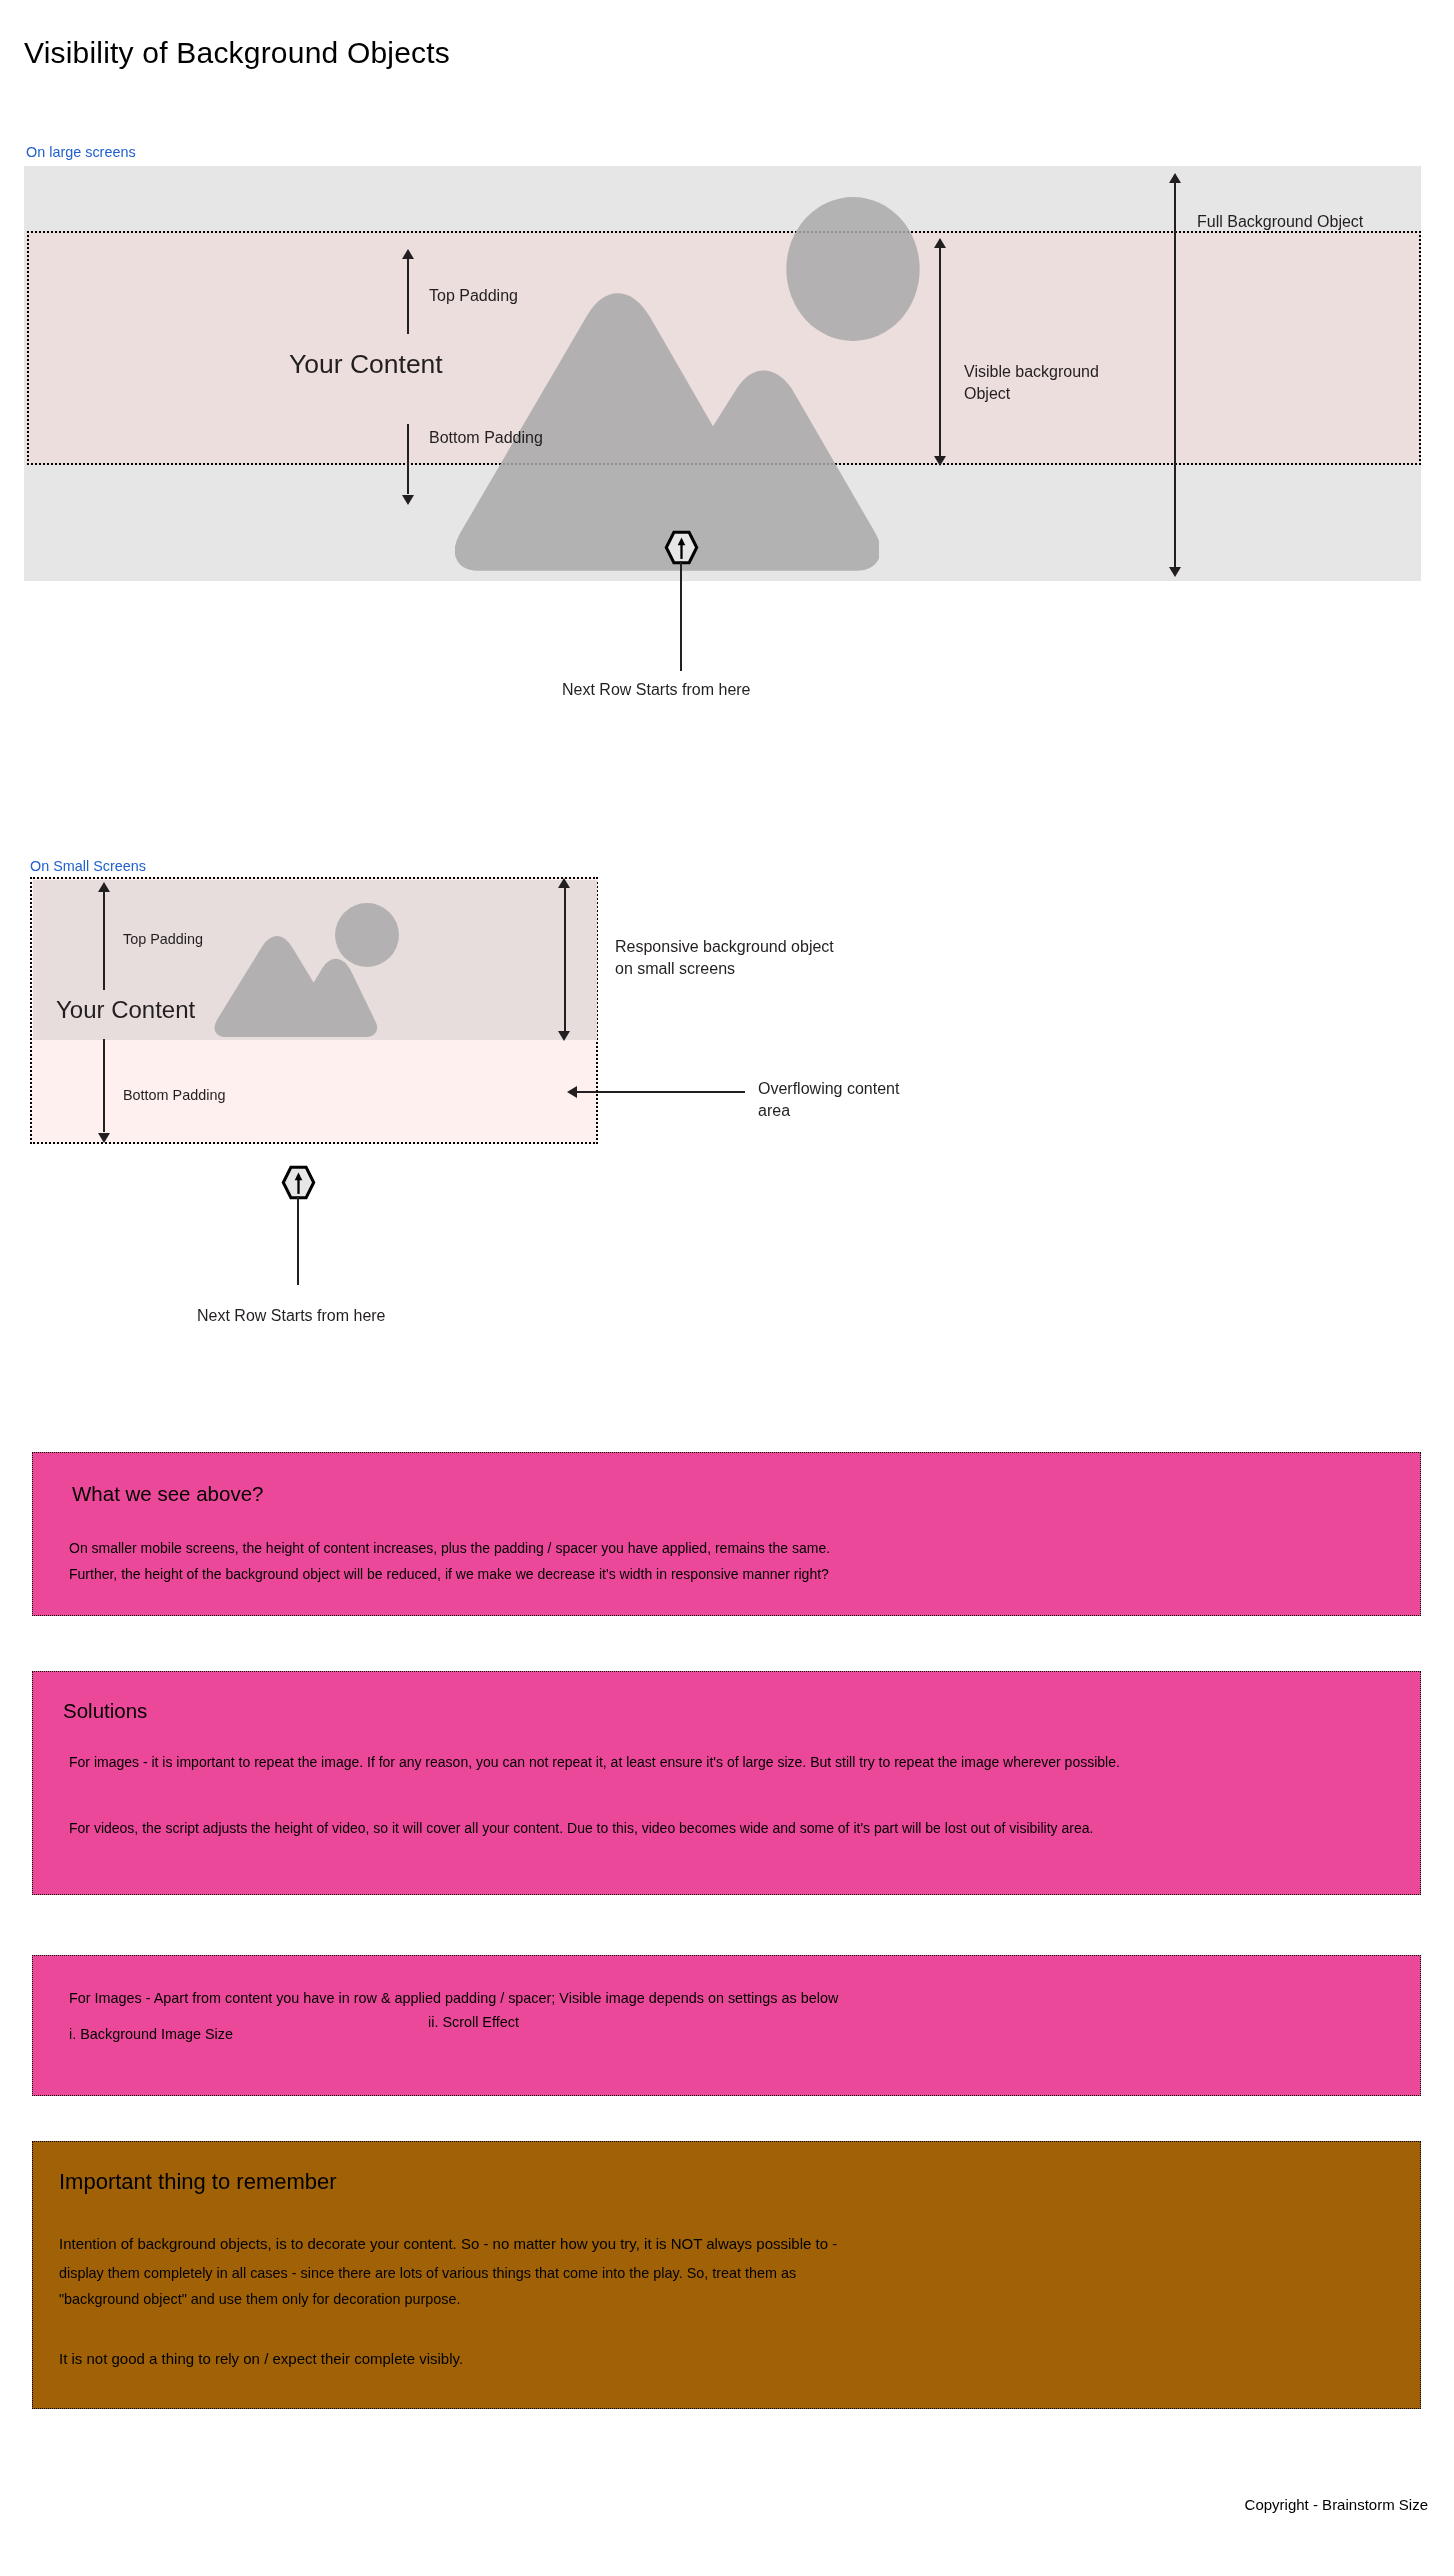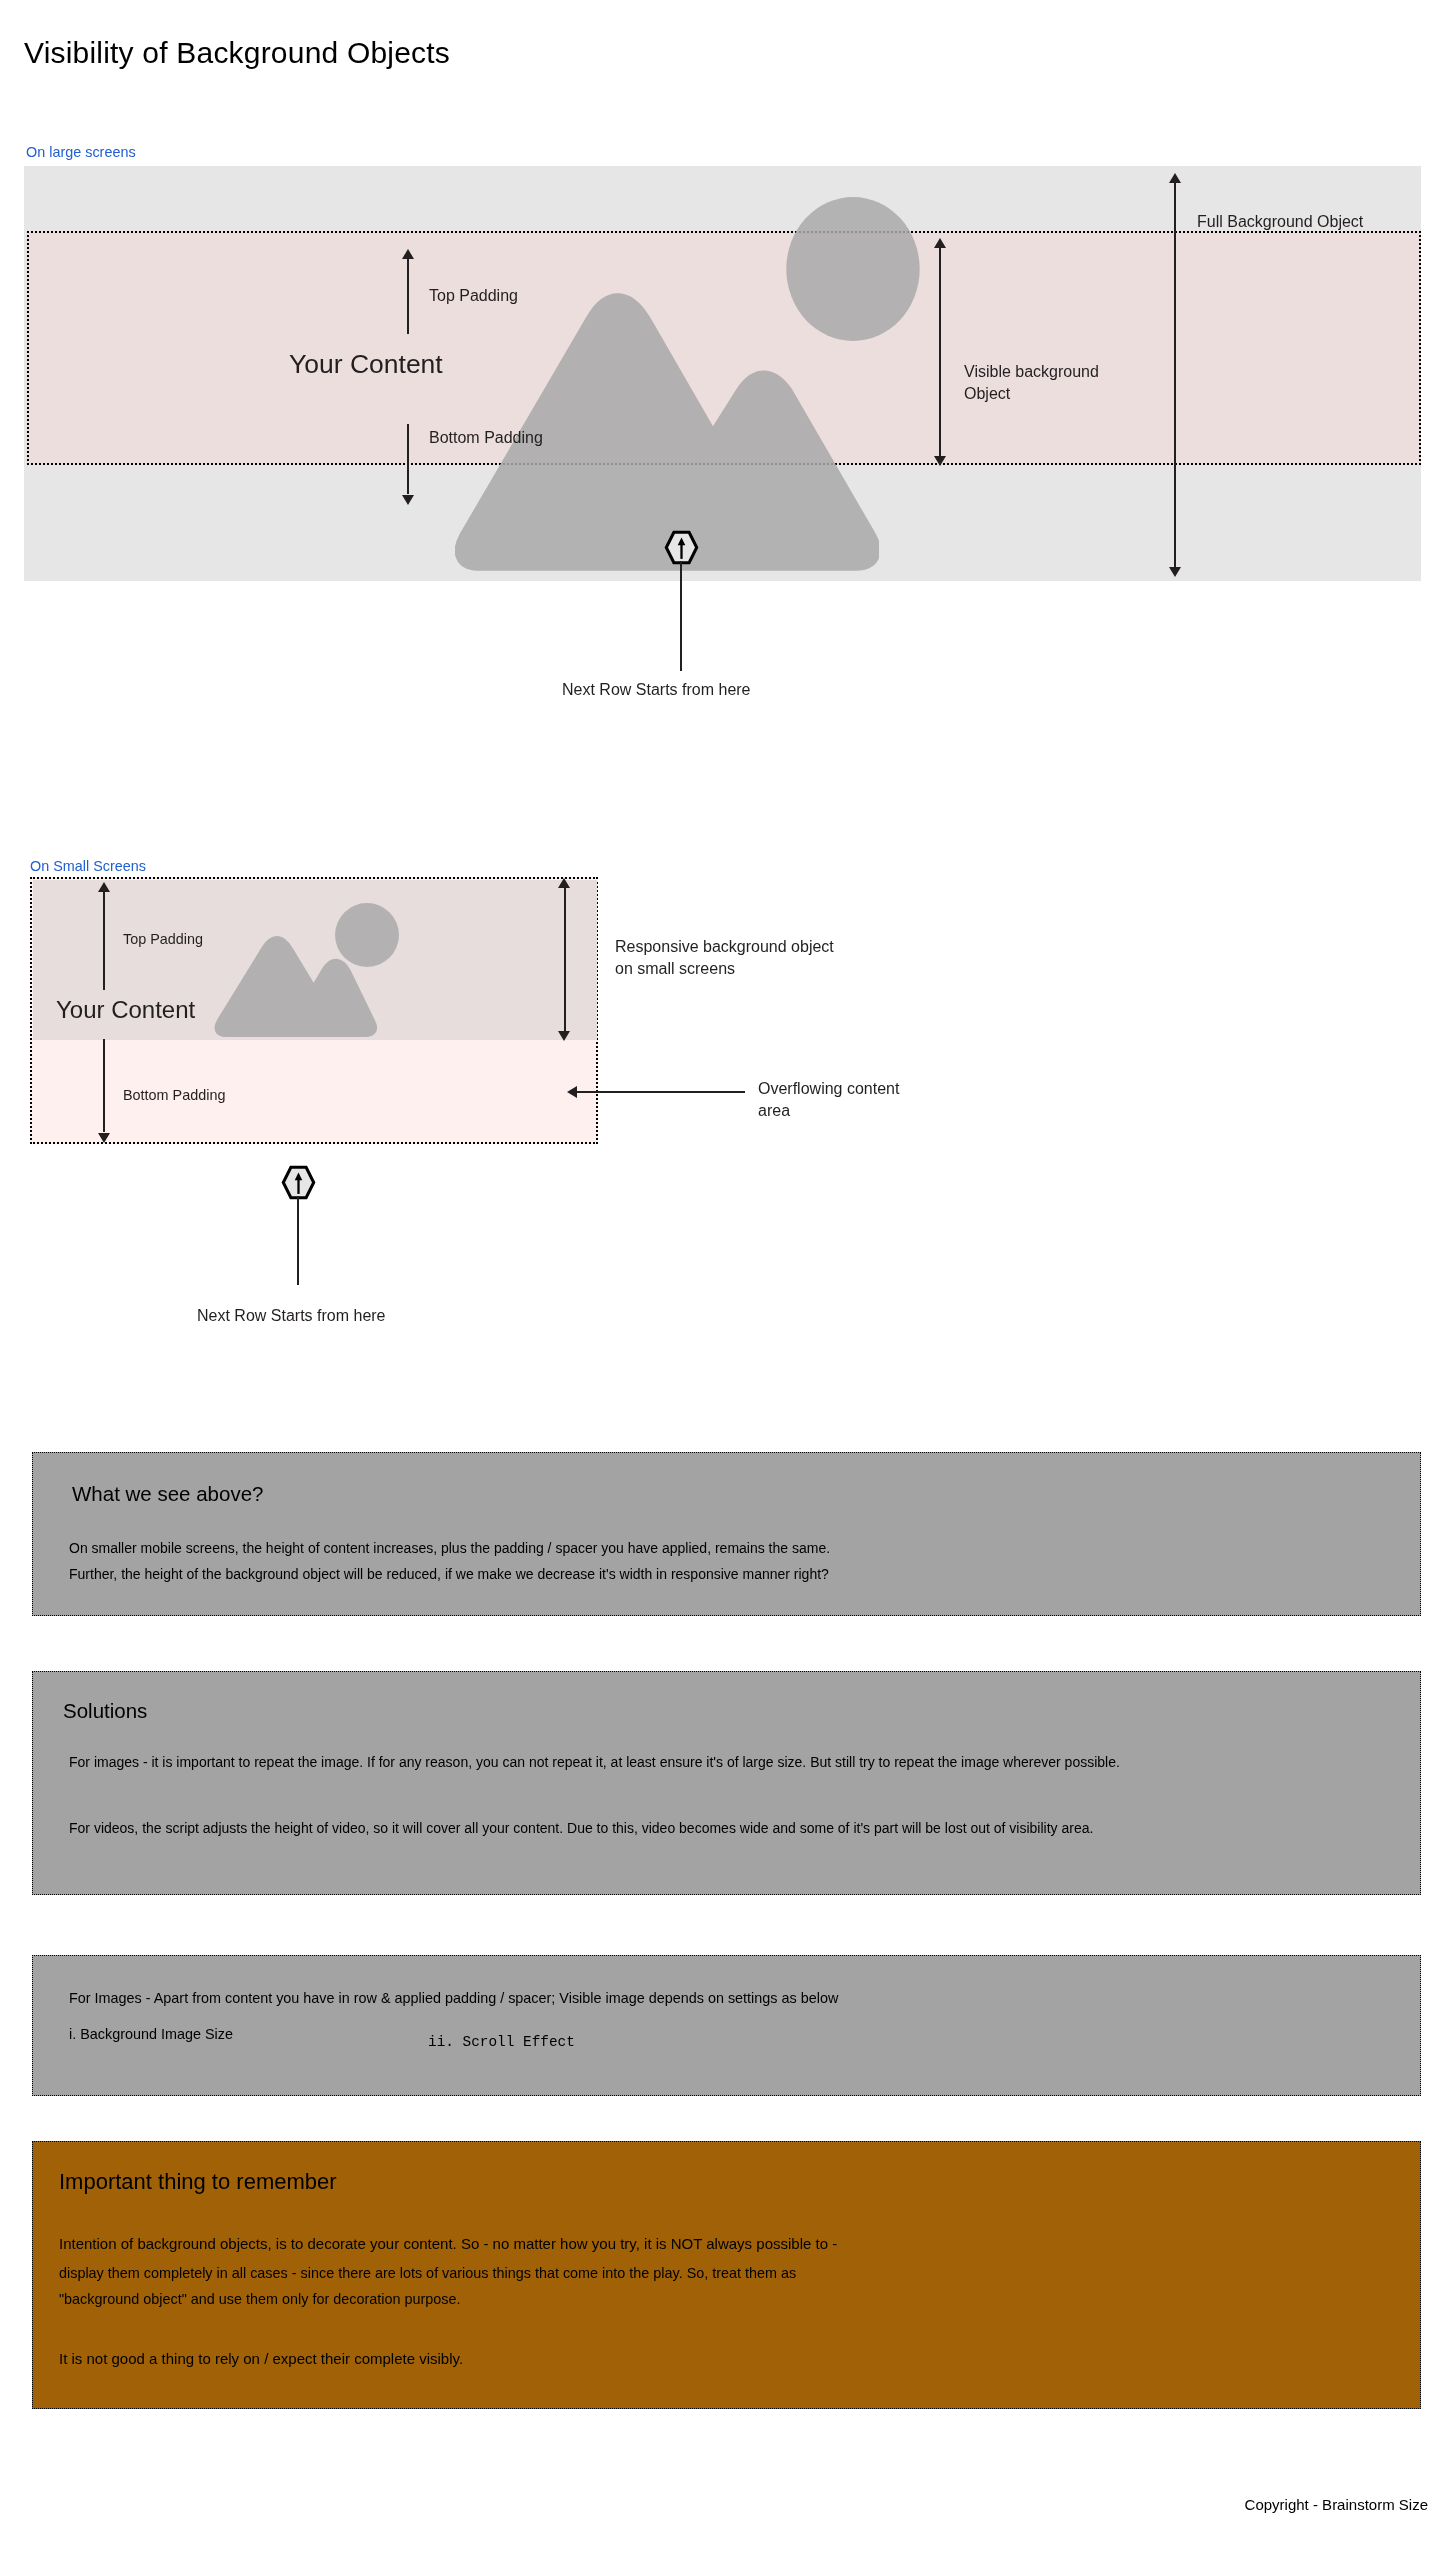--- a/index.html
+++ b/index.html
@@ -81,21 +81,21 @@
     position:absolute; left:33px; top:880px;
     width:564px; height:160px;
     background:#e7dddc;
   }
   #d2-scenery { position:absolute; left:212px; top:894px; width:273px; height:152px; }
 
   
   .textbox {
     position:absolute;
     border:1.5px dotted #000;
-    background:#a3a3a3;
+    background:#ec4899;
     padding:0;
   }
   .tb-title {
     position:absolute;
     font-size:20.5px; font-weight:400; color:#000;
   }
   .tb-para {
     position:absolute;
     font-size:14px; line-height:1.55; color:#000;
   }
@@ -235,21 +235,21 @@
 
 <div class="textbox" id="box-solutions" style="left:32px; top:1671px; width:1389px; height:224px;">
   <div class="tb-title" style="left:30px; top:27px;">Solutions</div>
   <div class="tb-para" style="left:36px; top:80px; width:1318px;">For images - it is important to repeat the image. If for any reason, you can not repeat it, at least ensure it's of large size. But still try to repeat the image wherever possible.</div>
   <div class="tb-para" style="left:36px; top:146px; width:1318px;">For videos, the script adjusts the height of video, so it will cover all your content. Due to this, video becomes wide and some of it's part will be lost out of visibility area.</div>
 </div>
 
 <div class="textbox" id="box-for-images" style="left:32px; top:1955px; width:1389px; height:141px;">
   <div class="tb-line" style="left:36px; top:32px;">For Images - Apart from content you have in row &amp; applied padding / spacer; Visible image depends on settings as below</div>
   <div class="tb-line" style="left:36px; top:68px;">i. Background Image Size</div>
-  <div class="tb-line" style="left:395px; top:76px;font-family:Liberation Mono, monospace;">ii. Scroll Effect</div>
+  <div class="tb-line" style="left:395px; top:56px;">ii. Scroll Effect</div>
 </div>
 
 <div class="textbox" id="box-important" style="left:32px; top:2141px; width:1389px; height:268px;">
   <div class="tb-title" style="left:26px; top:27px; font-size:22px;">Important thing to remember</div>
   <div class="tb-line" style="left:26px; top:91px; font-size:15px;">Intention of background objects, is to decorate your content. So - no matter how you try, it is NOT always possible to -</div>
   <div class="tb-line" style="left:26px; top:121px;">display them completely in all cases - since there are lots of various things that come into the play. So, treat them as</div>
   <div class="tb-line" style="left:26px; top:147px;">"background object" and use them only for decoration purpose.</div>
   <div class="tb-line" style="left:26px; top:206px; font-size:15px;">It is not good a thing to rely on / expect their complete visibly.</div>
 </div>
 

